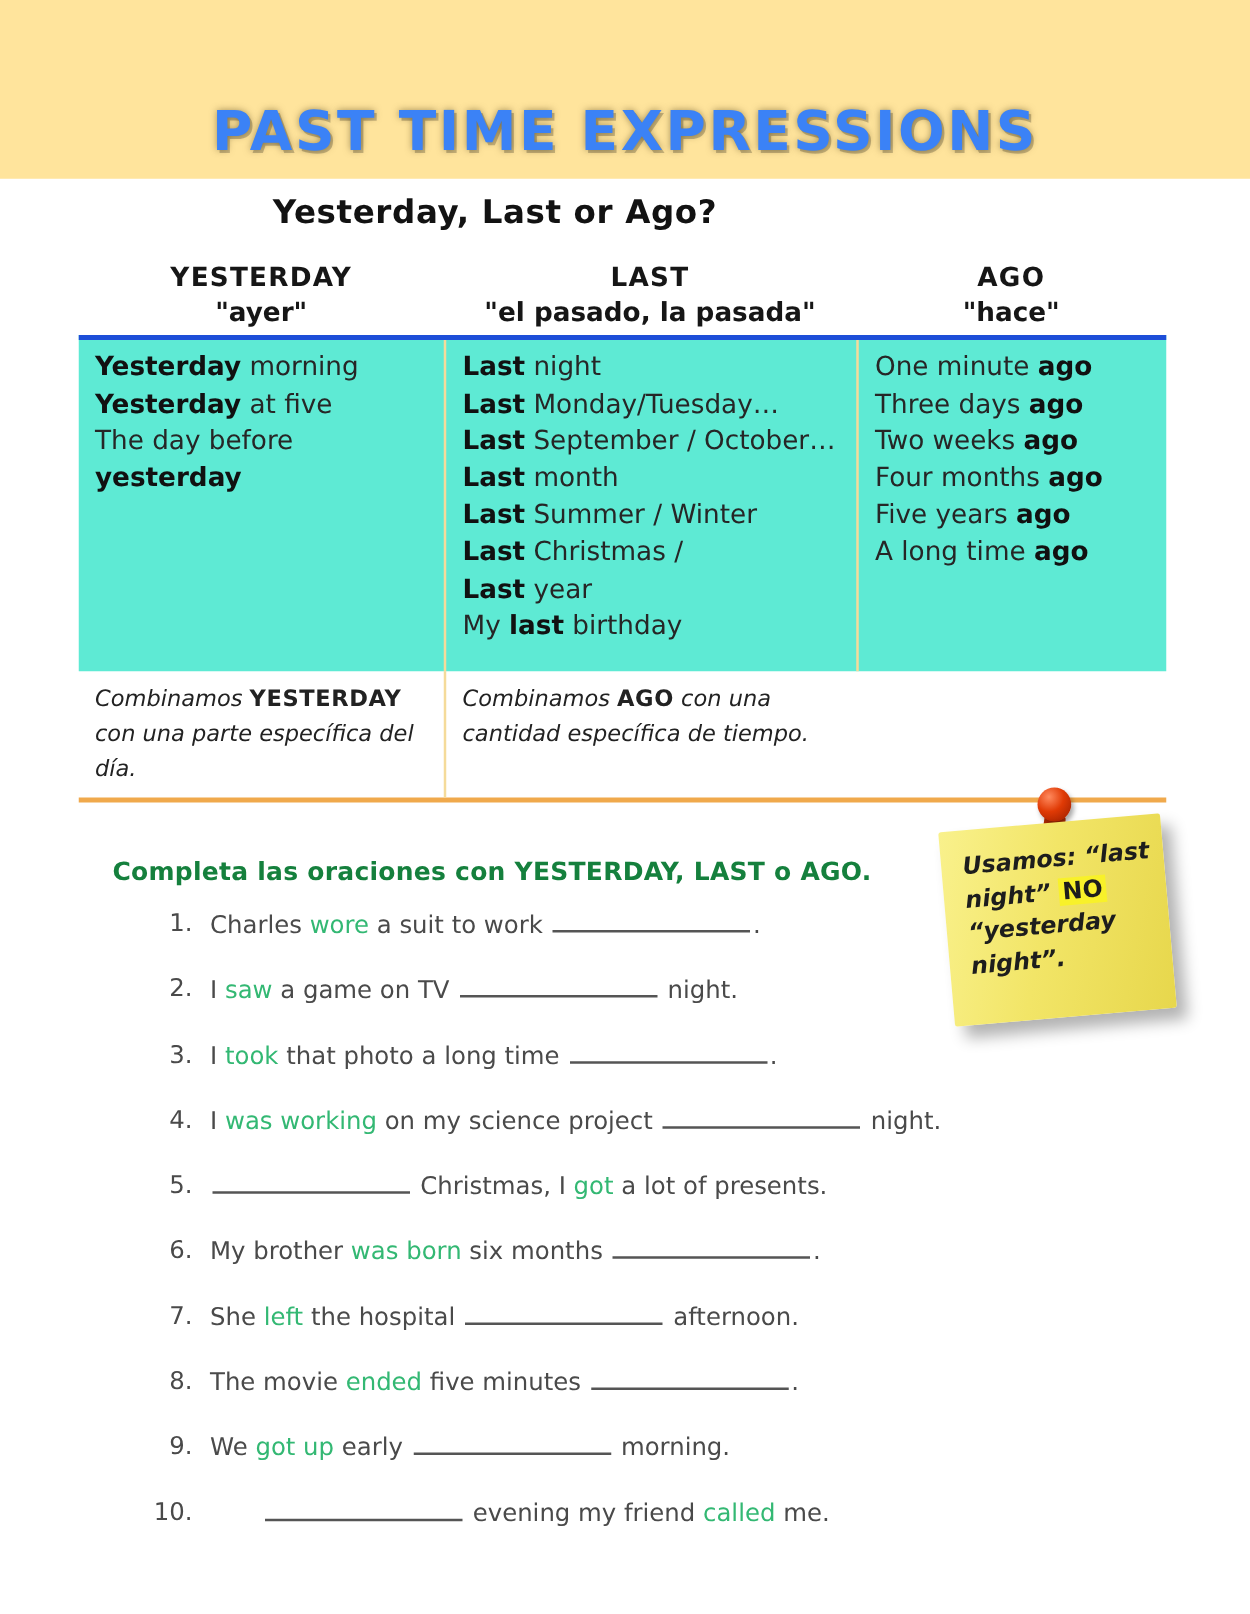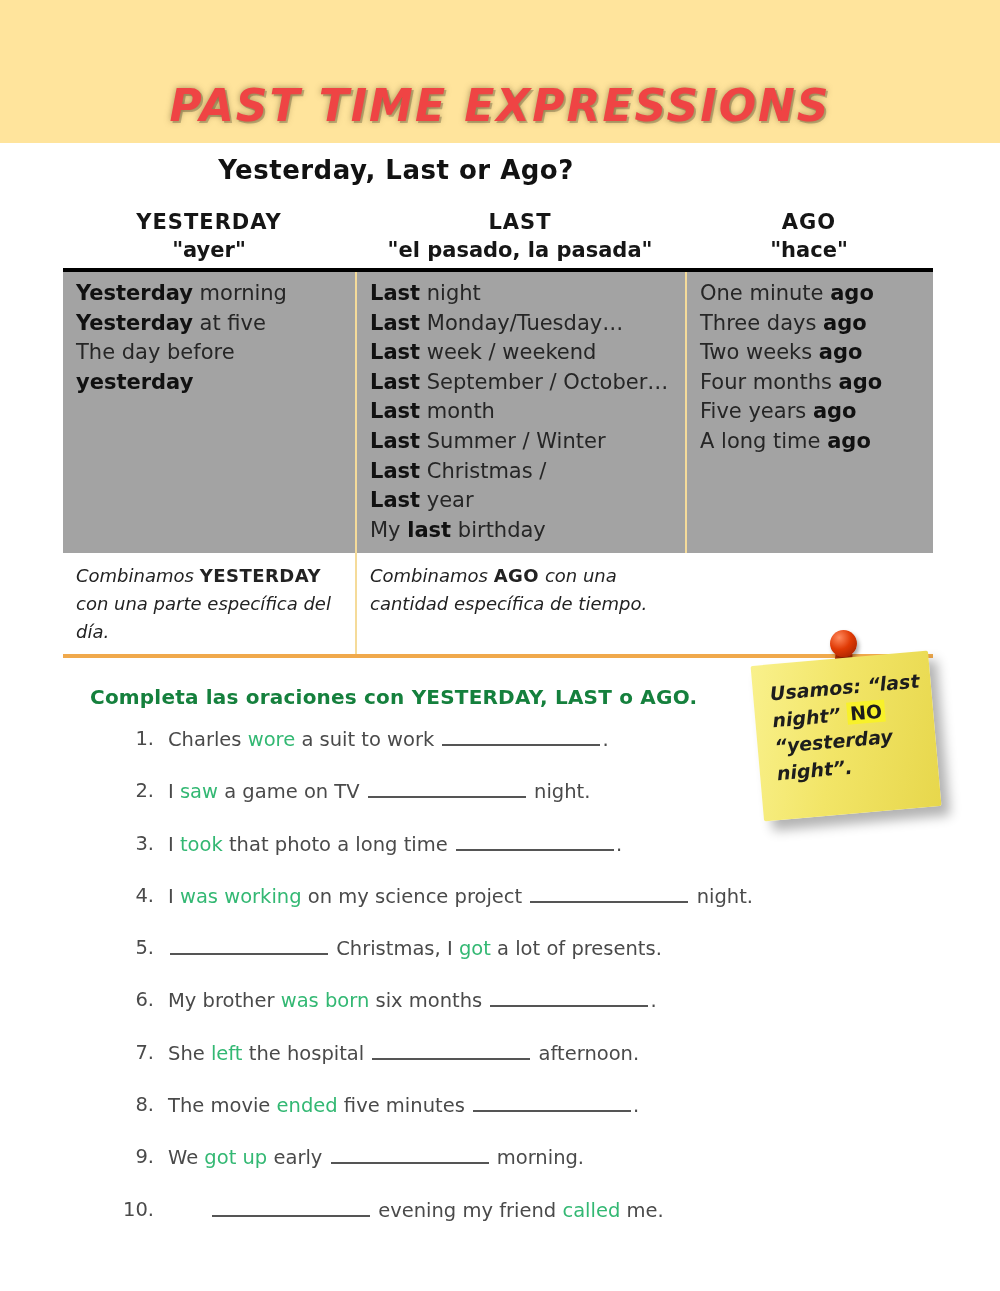--- a/index.html
+++ b/index.html
@@ -13,39 +13,38 @@
   }
   
   .top-band {
     position:absolute; left:0; top:0; width:1000px; height:143px;
     background:#FFE49C;
   }
   .page-title {
     position:absolute; left:0; top:80px; width:1000px;
     text-align:center;
     font-size:44px; font-weight:800; letter-spacing:2px;
-    color:#ef4444;
+    color:#3b82f6;
     text-shadow:2px 2px 0 rgba(0,0,0,.22), 0 0 6px rgba(90,72,30,.55);
-    font-style:italic;
   }
   
   .subtitle {
     position:absolute; left:0; top:155px; width:792px;
     text-align:center; font-size:26px; font-weight:800; letter-spacing:.5px;
     color:#121212;
   }
   
   .ref-table { position:absolute; left:63px; top:210px; width:870px; }
   .t-row { display:grid; grid-template-columns:292px 330px 248px; }
   .th { text-align:center; padding-bottom:6px; }
   .th-title { font-size:21px; font-weight:700; letter-spacing:1px; }
   .th-sub   { font-size:21px; font-weight:700; margin-top:4px; }
   .examples-row {
-    background:#a3a3a3;
-    border-top:4px solid #000000;
+    background:#5eead4;
+    border-top:4px solid #1d4ed8;
     min-height:269px;
   }
   .notes-row { border-bottom:4px solid #F0A94C; min-height:86px; }
   .cell { padding:7px 10px 8px 13px; }
   .t-row .cell + .cell { border-left:2px solid #F5DB9A; }
   .ex-line { font-size:21px; line-height:29.6px; color:#262626; white-space:nowrap; }
   .ex-line b { font-weight:700; color:#111; }
   .note-cell {
     font-size:18px; line-height:28px; font-style:italic; color:#222;
     padding-top:9px;
@@ -123,21 +122,20 @@
   <div class="t-row examples-row">
       <div class="cell">
         <div class="ex-line"><span><b>Yesterday</b></span><span> morning</span></div>
         <div class="ex-line"><span><b>Yesterday</b></span><span> at five</span></div>
         <div class="ex-line"><span>The day before</span></div>
         <div class="ex-line"><span><b>yesterday</b></span></div>
       </div>
       <div class="cell">
         <div class="ex-line"><span><b>Last</b></span><span> night</span></div>
         <div class="ex-line"><span><b>Last</b></span><span> Monday/Tuesday…</span></div>
-        <div class="ex-line"><span><b>Last</b></span><span> week / weekend</span></div>
         <div class="ex-line"><span><b>Last</b></span><span> September / October…</span></div>
         <div class="ex-line"><span><b>Last</b></span><span> month</span></div>
         <div class="ex-line"><span><b>Last</b></span><span> Summer / Winter</span></div>
         <div class="ex-line"><span><b>Last</b></span><span> Christmas /</span></div>
         <div class="ex-line"><span><b>Last</b></span><span> year</span></div>
         <div class="ex-line"><span>My </span><span><b>last</b></span><span> birthday</span></div>
       </div>
       <div class="cell">
         <div class="ex-line"><span>One minute </span><span><b>ago</b></span></div>
         <div class="ex-line"><span>Three days </span><span><b>ago</b></span></div>

